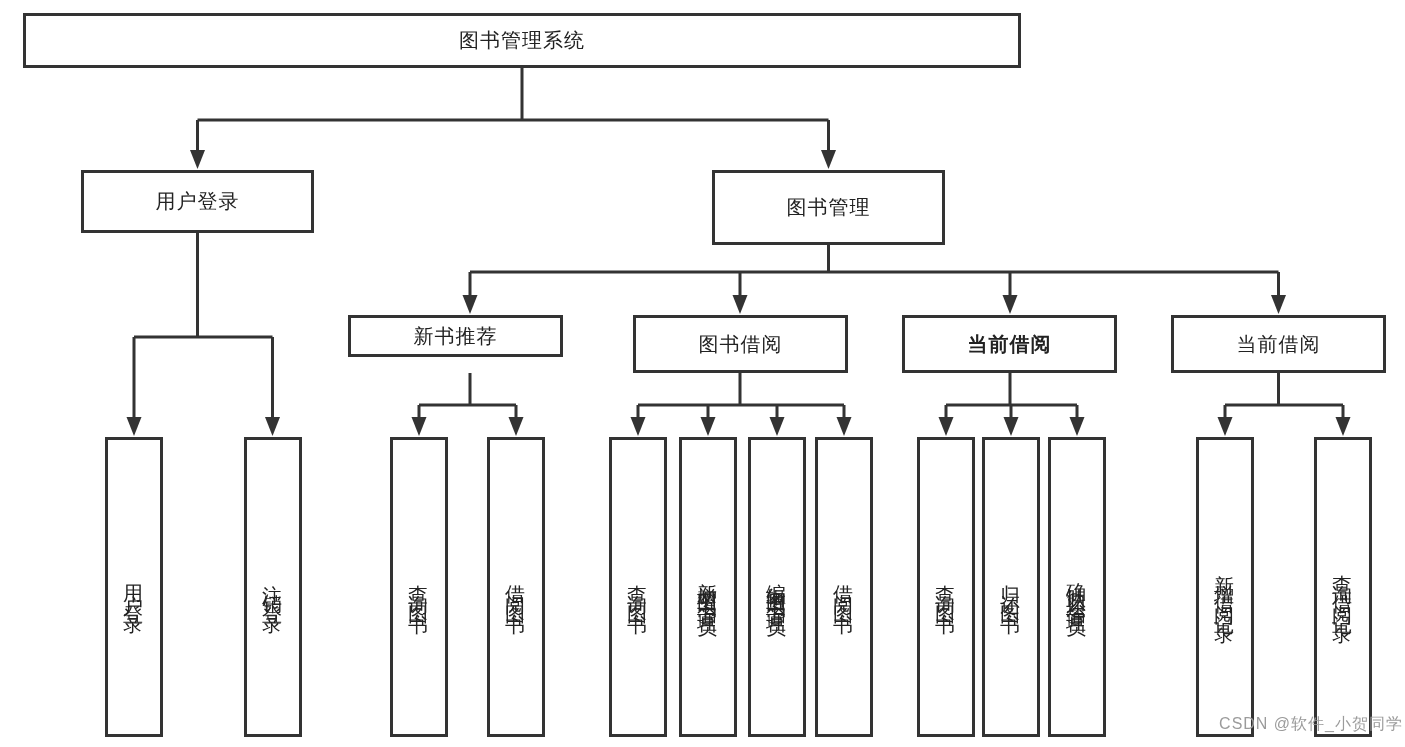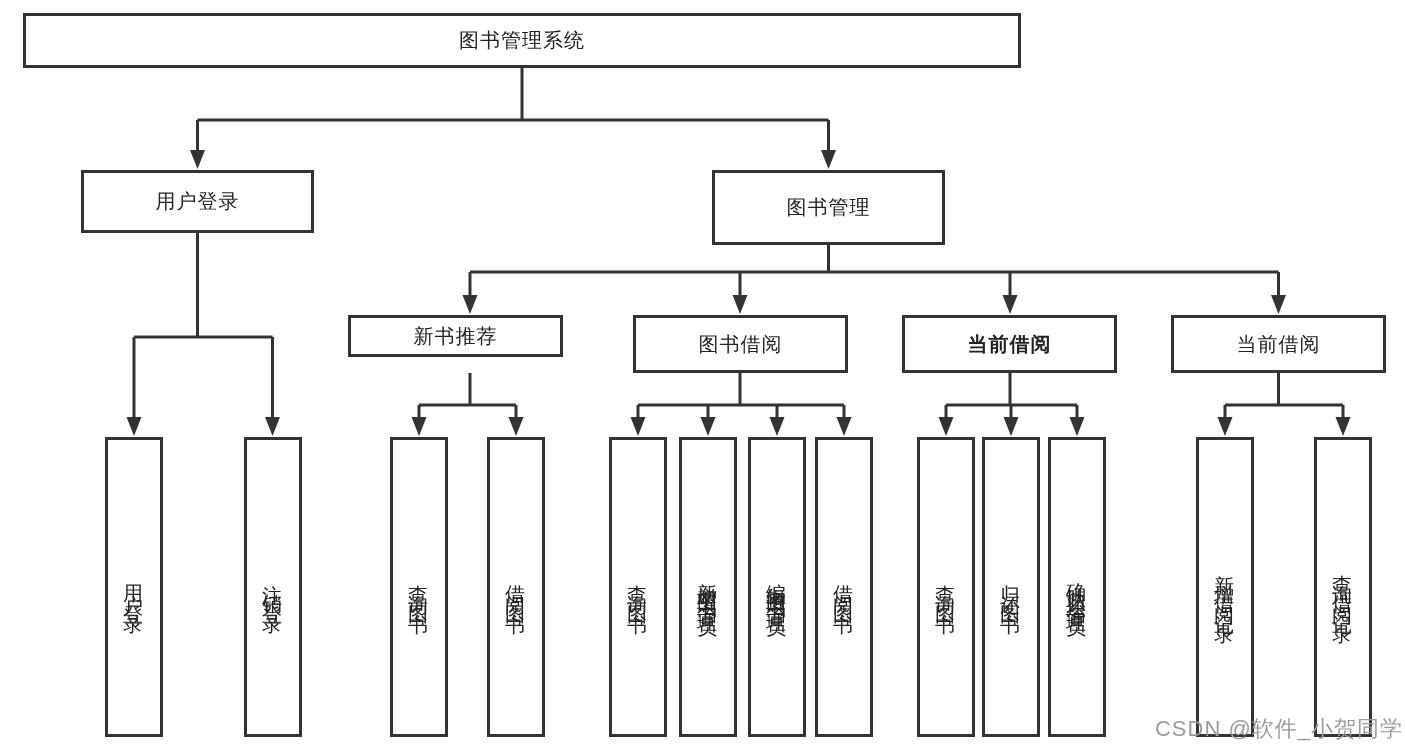--- a/index.html
+++ b/index.html
@@ -41,21 +41,21 @@
     font-size: 20px;
     padding-top: 4px;
   }
   .node.v.tight {
     letter-spacing: 5px;
   }
   .watermark {
     position: absolute;
     top: 714px;
     right: 2px;
-    font-size: 22px;
+    font-size: 16px;
     color: #9b9b9b;
     letter-spacing: 1px;
     white-space: nowrap;
     z-index: 5;
     text-align: center;
   }
 </style>
 </head>
 <body>
 

